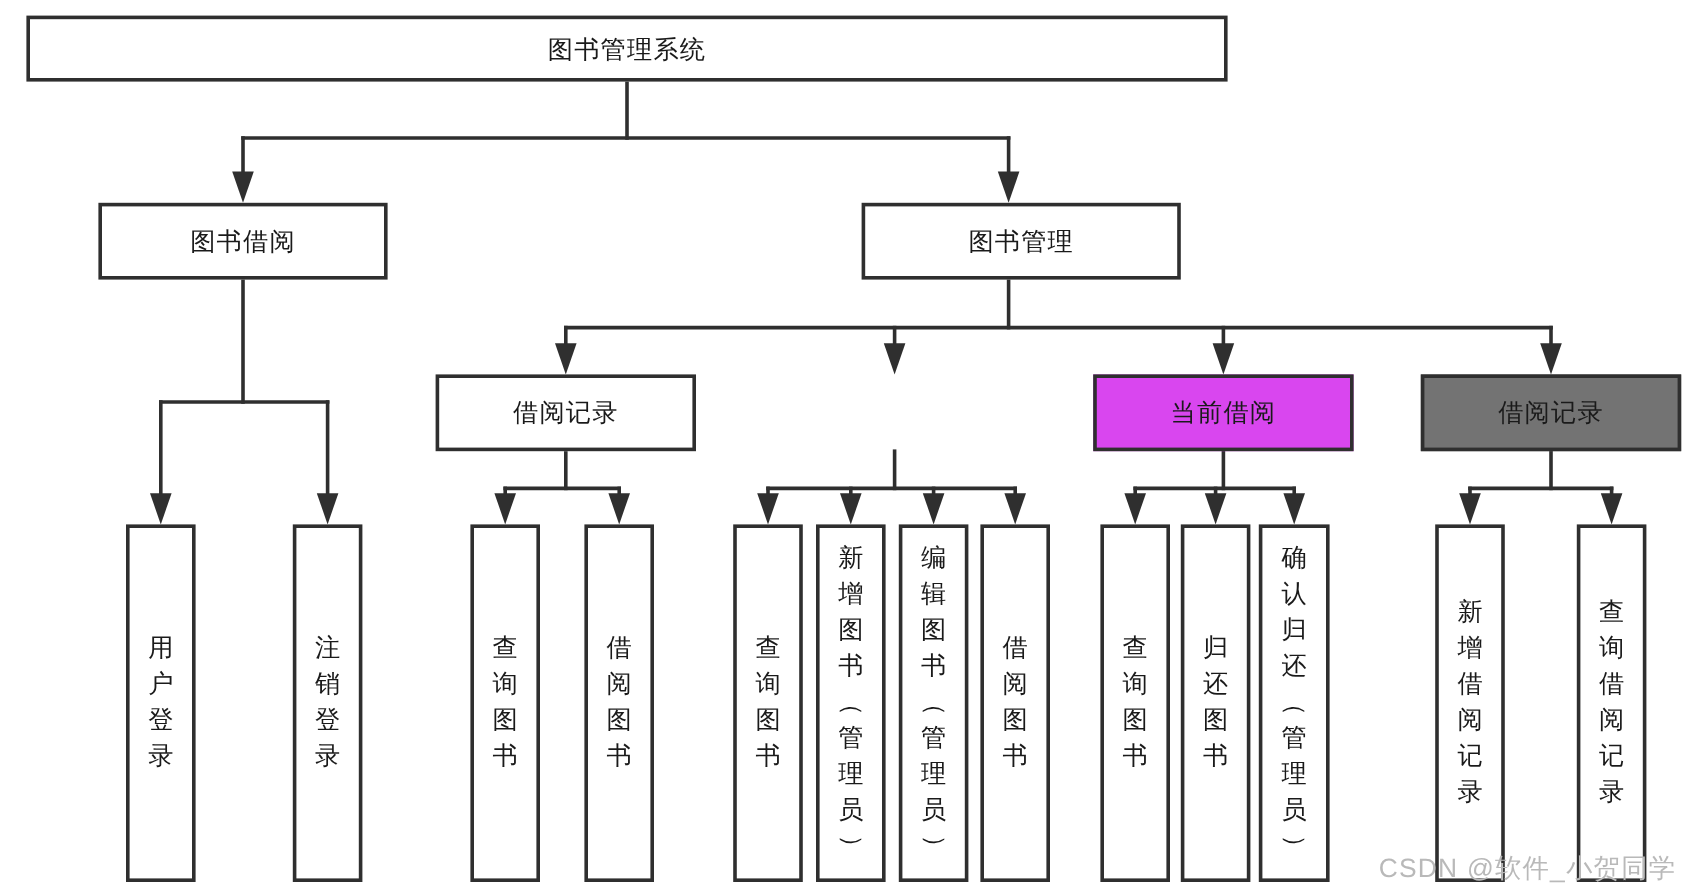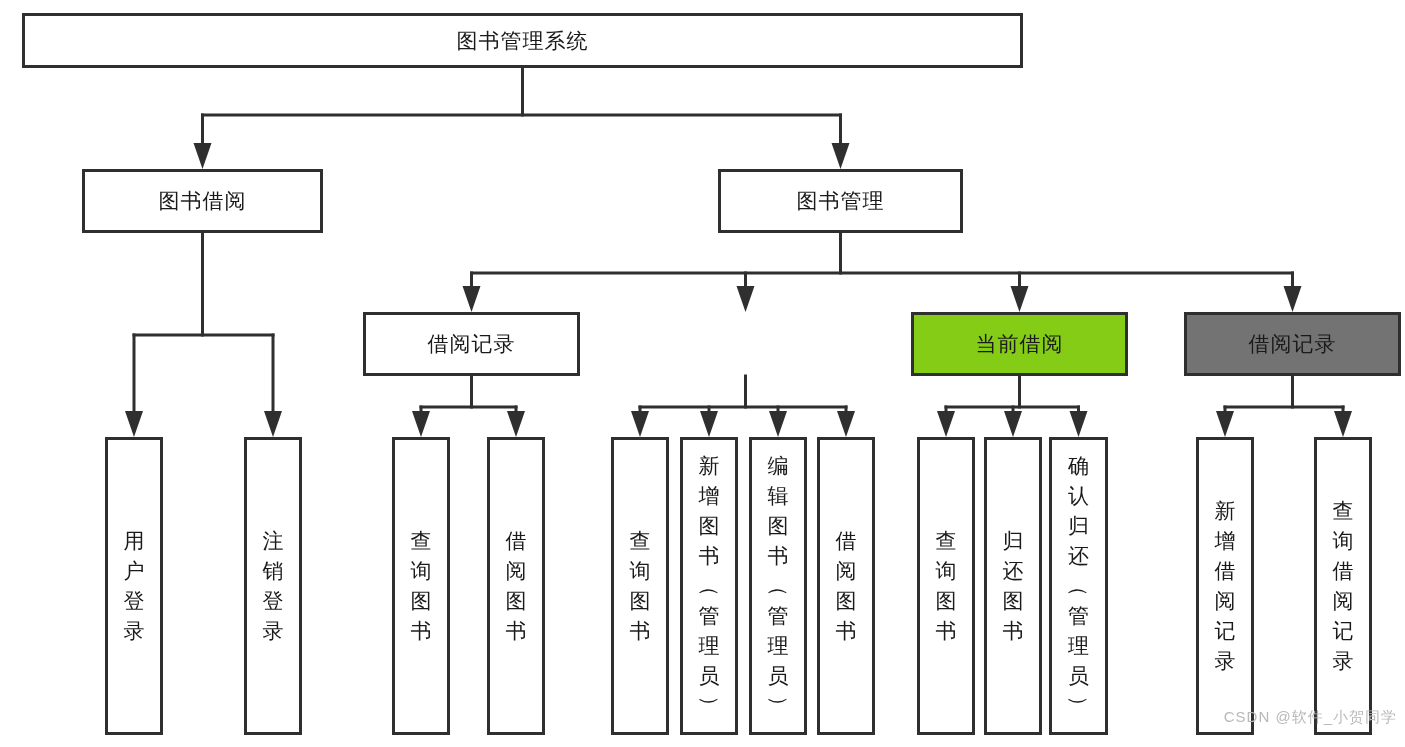--- a/index.html
+++ b/index.html
@@ -40,22 +40,22 @@
     display: block;
     height: 30px;
     line-height: 30px;
     font-size: 21px;
     text-align: center;
   }
   .vchar.rot { transform: rotate(90deg); }
   .watermark {
     position: absolute;
     right: 8px;
-    bottom: 20px;
-    font-size: 15px;
+    bottom: 8px;
+    font-size: 22px;
     letter-spacing: 1px;
     color: #b9b9b9;
     z-index: 5;
     white-space: nowrap;
   }
 </style>
 </head>
 <body>
 
 <div class="canvas">
@@ -110,23 +110,23 @@
       <line x1="1225" y1="407" x2="1343" y2="407" stroke="#2f2f2f" stroke-width="3" stroke-linecap="square"></line>
       <line x1="1225" y1="407" x2="1225" y2="419" stroke="#2f2f2f" stroke-width="3" stroke-linecap="square"></line>
       <polygon points="1216,411 1234,411 1225,437" fill="#2f2f2f"></polygon>
       <line x1="1343" y1="407" x2="1343" y2="419" stroke="#2f2f2f" stroke-width="3" stroke-linecap="square"></line>
       <polygon points="1334,411 1352,411 1343,437" fill="#2f2f2f"></polygon>
     </svg>
 
   <div class="watermark" style="color: rgb(185, 185, 185);">CSDN @软件_小贺同学</div>
 <div class="node h" style="left: 22px; top: 13px; width: 1001px; height: 55px; border-color: rgb(47, 47, 47); background: rgb(255, 255, 255); color: rgb(26, 26, 26);">图书管理系统</div>
     <div class="node h" style="left: 82px; top: 169px; width: 241px; height: 64px; border-color: rgb(47, 47, 47); background: rgb(255, 255, 255); color: rgb(26, 26, 26);">图书借阅</div>
-    <div class="node h" style="left: 718px; top: 169px; width: 245px; height: 64px; border-color: rgb(47, 47, 47); background: rgb(255, 255, 255); color: rgb(26, 26, 26);">图书管理</div>
+    <div class="node h" style="left: 718px; top: 169px; width: 266px; height: 64px; border-color: rgb(47, 47, 47); background: rgb(255, 255, 255); color: rgb(26, 26, 26);">图书管理</div>
     <div class="node h" style="left: 363px; top: 312px; width: 217px; height: 64px; border-color: rgb(47, 47, 47); background: rgb(255, 255, 255); color: rgb(26, 26, 26);">借阅记录</div>
-    <div class="node h" style="left: 911px; top: 312px; width: 217px; height: 64px; border-color: rgb(47, 47, 47); background: #84cc16; color: rgb(26, 26, 26);">当前借阅</div>
+    <div class="node h" style="left: 911px; top: 312px; width: 217px; height: 64px; border-color: rgb(47, 47, 47); background: #d946ef; color: rgb(26, 26, 26);">当前借阅</div>
     <div class="node h" style="left: 1184px; top: 312px; width: 217px; height: 64px; border-color: rgb(47, 47, 47); background: #737373; color: rgb(26, 26, 26);">借阅记录</div>
     <div class="node v" style="left: 105px; top: 437px; width: 58px; height: 298px; border-color: rgb(47, 47, 47); background: rgb(255, 255, 255); color: rgb(26, 26, 26);">
       <div class="vcol">
         <span class="vchar">用</span>
         <span class="vchar">户</span>
         <span class="vchar">登</span>
         <span class="vchar">录</span>
       </div>
     </div>
     <div class="node v" style="left: 244px; top: 437px; width: 58px; height: 298px; border-color: rgb(47, 47, 47); background: rgb(255, 255, 255); color: rgb(26, 26, 26);">

